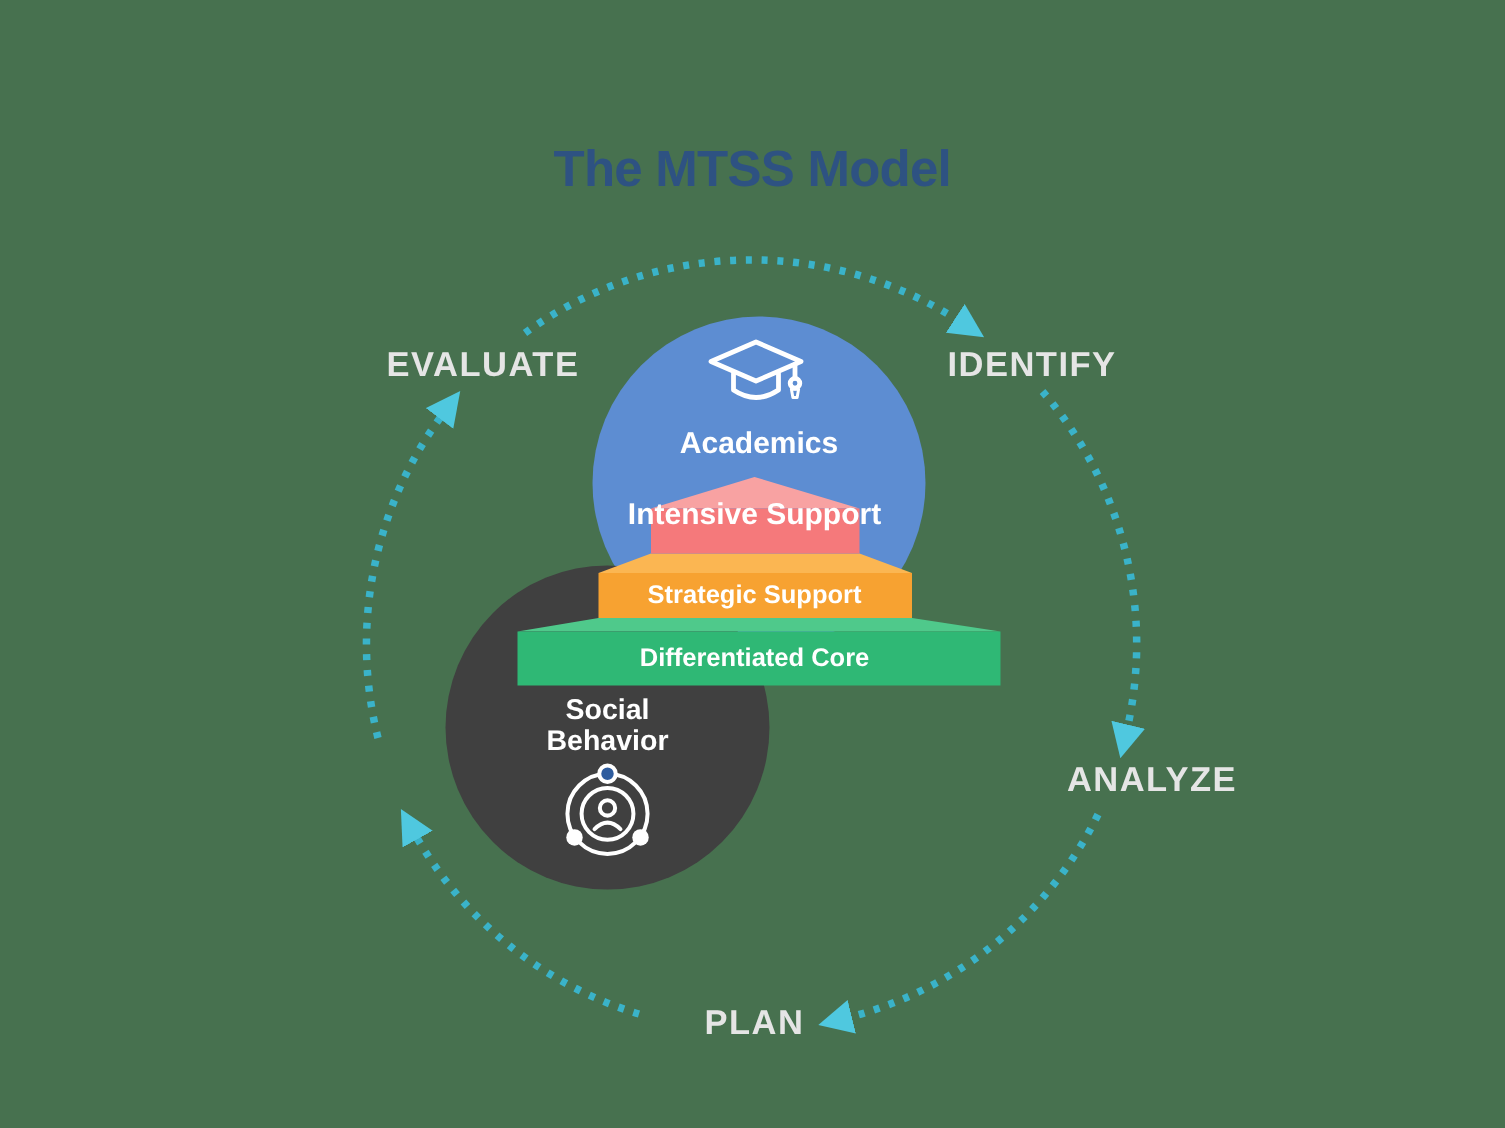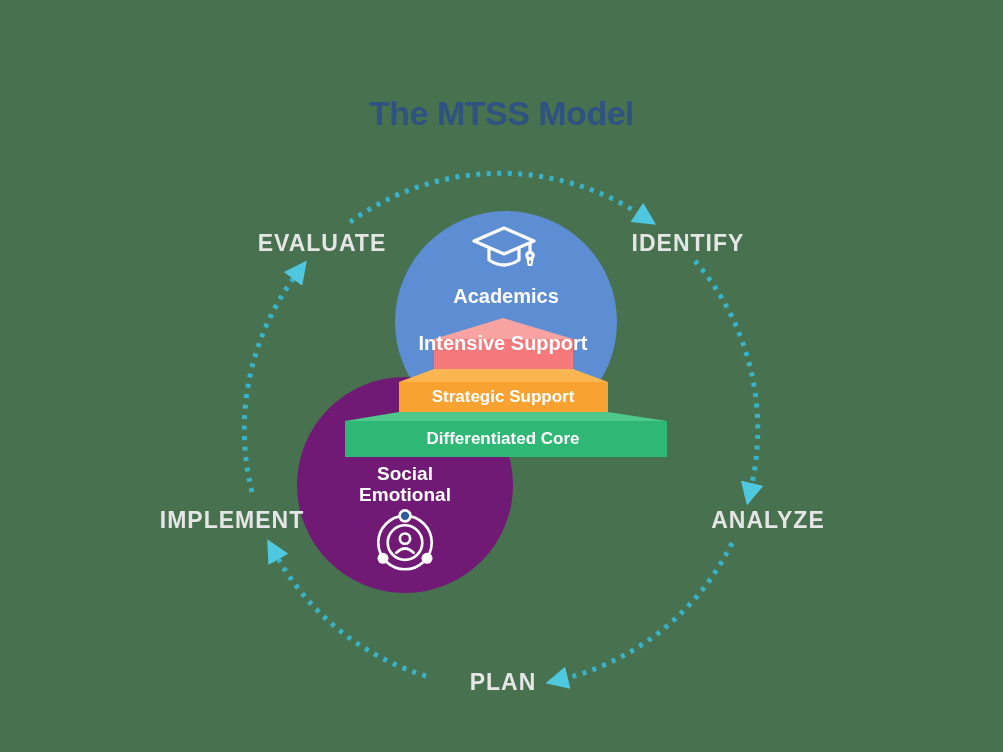--- a/index.html
+++ b/index.html
@@ -23,21 +23,21 @@
   .arc{fill:none;stroke-width:5;stroke-dasharray:4 6.5;}
   
   .cycle-label{
     position:absolute;transform:translate(-50%,-50%);
     font-size:23px;font-weight:bold;letter-spacing:1px;
     color:#e5e5e5;white-space:nowrap;z-index:7;
   }
   
   .circle{position:absolute;border-radius:50%;}
   .circle-academics{left:395px;top:181px;width:222px;height:222px;background:#5D8DD2;z-index:2;}
-  .circle-social   {left:297px;top:347px;width:216px;height:216px;background:#701a75;z-index:3;}
+  .circle-social   {left:297px;top:347px;width:216px;height:216px;background:#404040;z-index:3;}
   .circle-behavior {left:493px;top:347px;width:216px;height:216px;background:#1F4A71;z-index:4;}
   .circle-label{
     position:absolute;left:0;width:100%;text-align:center;
     color:#FFFFFF;font-weight:bold;font-size:20px;line-height:22px;
   }
   .circle-label.two-line{font-size:19px;line-height:21px;}
   .circle-icon{position:absolute;}
   
   svg.pyramid{position:absolute;left:0;top:0;z-index:5;}
   .tier-label{
@@ -66,39 +66,38 @@
     <path class="arc" d="M695 231 A257 257 0 0 1 751 458" marker-end="url(#ah)" stroke="#3AB3C9"></path>
     <path class="arc" d="M732 513 A257 257 0 0 1 563 649" marker-end="url(#ah)" stroke="#3AB3C9"></path>
     <path class="arc" d="M426 646 A257 257 0 0 1 276 525" marker-end="url(#ah)" stroke="#3AB3C9"></path>
     <path class="arc" d="M252 462 A257 257 0 0 1 296 245" marker-end="url(#ah)" stroke="#3AB3C9"></path>
   </svg>
 
   <div class="cycle-label" style="left:322px;top:213px;">EVALUATE</div>
   <div class="cycle-label" style="left:688px;top:213px;">IDENTIFY</div>
   <div class="cycle-label" style="left:768px;top:490px;">ANALYZE</div>
   <div class="cycle-label" style="left:503px;top:652px;">PLAN</div>
-  <div class="cycle-label" style="left:232px;top:490px;">IMPLEMENT</div>
 
   <div class="circle circle-academics">
     <svg class="circle-icon" style="left:76px;top:14px;" width="66" height="54" viewBox="0 0 66 54">
       <g class="icon-stroke" stroke-width="3.2">
         <polygon points="33,3 63,16 33,29 3,16"></polygon>
         <path d="M18 24 L18 35 Q33 45 48 35 L48 24"></path>
         <path d="M59 18 L59 27"></path>
         <circle cx="59" cy="30.5" r="3.2"></circle>
         <path d="M56.6 34.5 L61.4 34.5 L60.4 40 L57.6 40 Z" stroke-width="2"></path>
       </g>
     </svg>
     <div class="circle-label" style="top:74px;">Academics</div>
   </div>
 
   <div class="circle circle-social">
     <div class="circle-label two-line" style="top:86px;">
       <div>Social</div>
-      <div>Emotional</div>
+      <div>Behavior</div>
     </div>
     <svg class="circle-icon" style="left:75px;top:131px;" width="66" height="66" viewBox="0 0 84 84">
       <g class="icon-stroke" stroke-width="3.4">
         <circle cx="42" cy="44" r="34"></circle>
         <circle cx="42" cy="44" r="22"></circle>
         <circle cx="42" cy="39" r="6.5"></circle>
         <path d="M31 57 Q42 46 53 57"></path>
         <circle cx="42" cy="10" r="7" fill="#2E5C9E"></circle>
         <circle cx="14" cy="64" r="7" fill="#FFFFFF" stroke="none"></circle>
         <circle cx="70" cy="64" r="7" fill="#FFFFFF" stroke="none"></circle>

